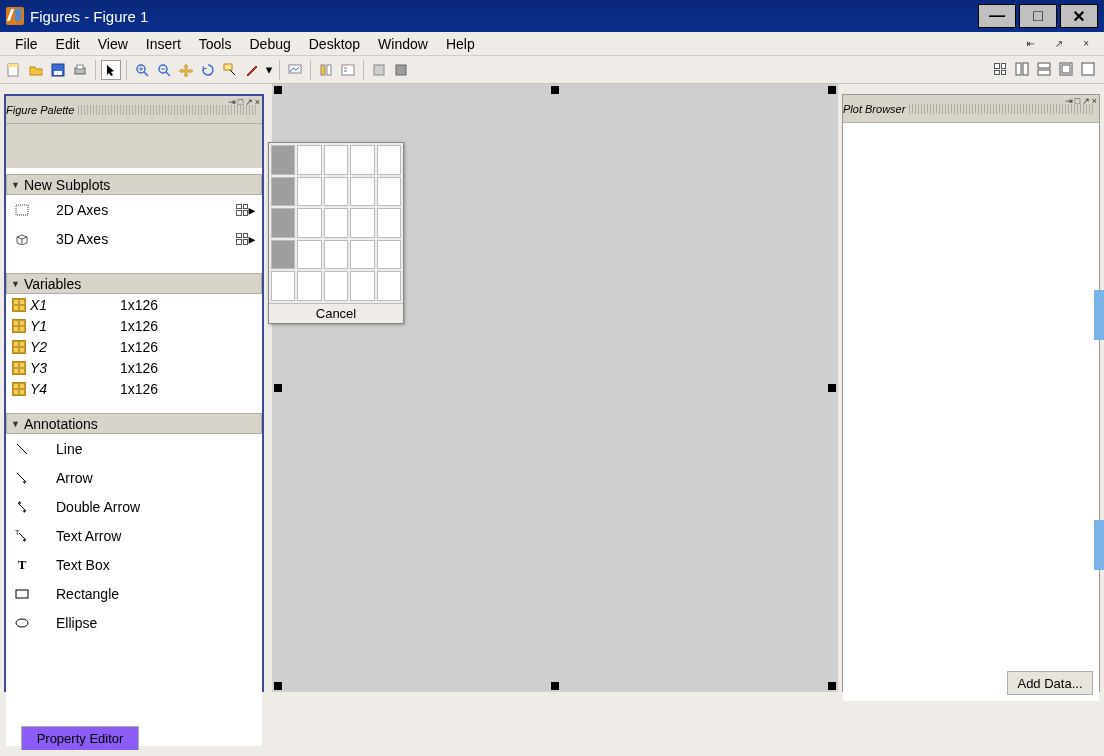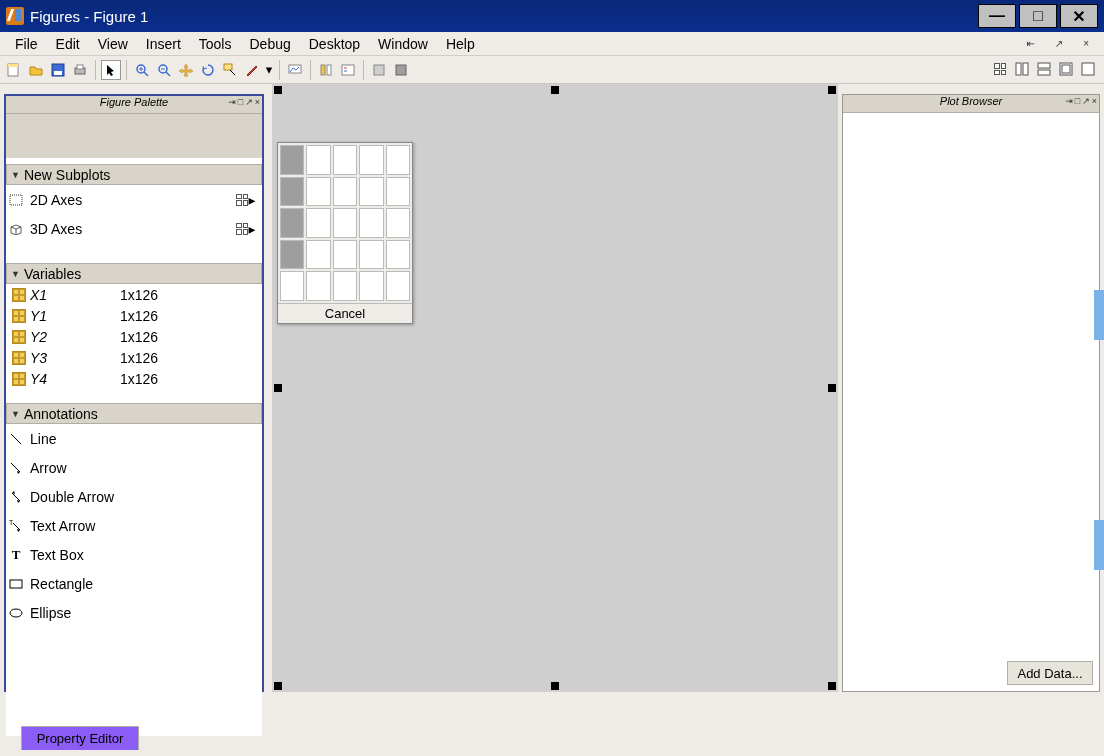--- a/index.html
+++ b/index.html
@@ -24,49 +24,49 @@
   .toolbar{height:28px;background:#efebe7;border-bottom:1px solid #c8c5bf;display:flex;align-items:center;padding:0 4px;gap:2px;position:relative;}
   .tdiv{width:1px;height:20px;background:#c0bbb3;margin:0 3px;}
   .tbtn{width:20px;height:20px;display:flex;align-items:center;justify-content:center;font-size:13px;}
   .toolbar .right-group{position:absolute;right:6px;top:3px;display:flex;gap:2px;}
 
   
   .workspace{position:absolute;top:84px;left:4px;right:4px;bottom:6px; background:#efebe7;}
 
   
   .panel{position:absolute;background:#d8d4c9;border:1px solid #9b9890;}
-  .panel-head{height:18px;background:#d8d4c9;border-bottom:1px solid #b0ada5;display:flex;align-items:center;font-size:11px;font-style:italic;padding-left:0;position:relative;flex-direction:column;}
+  .panel-head{height:28px;background:#d8d4c9;border-bottom:1px solid #b0ada5;display:flex;align-items:center;font-size:11px;font-style:italic;padding-left:0;position:relative;}
   .panel-head .controls{position:absolute;right:2px;top:1px;display:flex;gap:2px;font-style:normal;font-size:9px;color:#333;}
   .panel-head .dots{flex:1;height:10px;background:repeating-linear-gradient(90deg,#b0ada5 0 1px,transparent 1px 3px);margin:0 4px;}
 
   .palette{left:0;top:10px;width:260px;height:598px;border:2px solid #3b4a9a;}
   .palette-body{background:#fff;height:578px;overflow:hidden;margin-top:44px;}
   .section-head{background:#d8d4c9;border:1px solid #b0ada5;height:21px;font-size:14px;display:flex;align-items:center;padding-left:4px;}
   .section-head::before{content:"▼";font-size:9px;margin-right:4px;color:#333;}
-  .item-row{height:29px;display:flex;align-items:center;font-size:14px;padding-left:2px;}
+  .item-row{height:29px;display:flex;align-items:center;font-size:14px;padding-left:8px;gap:20px;}
   .item-row .ic{width:16px;height:14px;margin-right:6px;display:flex;align-items:center;justify-content:center;}
   .item-row .gridbtn{margin-left:auto;margin-right:6px;width:20px;height:14px;display:flex;align-items:center;justify-content:center;}
   .gridicon{width:12px;height:12px;display:grid;grid-template-columns:1fr 1fr;grid-template-rows:1fr 1fr;gap:1px;}
   .gridicon span{background:#fff;border:1px solid #555;}
   .var-row{height:21px;display:flex;align-items:center;font-size:14px;padding-left:6px;}
   .var-row .vic{width:14px;height:14px;margin-right:4px;background:#f5cd5a;border:1px solid #b58a1a;display:grid;grid-template-columns:1fr 1fr;grid-template-rows:1fr 1fr;}
   .var-row .vic span{border:0.5px solid #c79b2a;}
   .var-row .vname{width:90px;font-style:italic;}
 
   
   .canvas{position:absolute;left:268px;top:0;right:262px;height:608px;background:#cfcfcf;}
   .handle{position:absolute;width:8px;height:8px;background:#000;}
 
   
   .browser{right:0;top:10px;width:258px;height:598px;}
   .browser-body{background:#fff;height:578px;position:relative;}
   .add-data{position:absolute;right:6px;bottom:6px;height:24px;width:86px;background:#e7e4db;border:1px solid #b0ada5;color:#000000;font-size:13px;display:flex;align-items:center;justify-content:center;}
 
   
-  .popup{position:absolute;left:273px;top:58px;width:136px;background:#efebe7;border:1px solid #888;box-shadow:1px 1px 3px rgba(0,0,0,.3);}
+  .popup{position:absolute;left:264px;top:58px;width:136px;background:#efebe7;border:1px solid #888;box-shadow:1px 1px 3px rgba(0,0,0,.3);}
   .popgrid{display:grid;grid-template-columns:repeat(5,1fr);grid-template-rows:repeat(5,1fr);gap:2px;padding:2px;height:160px;}
   .popgrid div{background:#fff;border:1px solid #bbb;}
   .popgrid .sel{background:#9e9e9e;}
   .popcancel{height:20px;border-top:1px solid #bbb;background:#efebe7;font-size:13px;display:flex;align-items:center;justify-content:center;}
 
   
   .proped{position:absolute;left:0;bottom:0;height:24px;width:118px;background:#8b5cf6;border:1px solid #b0ada5;border-bottom:none;font-size:13px;display:flex;align-items:center;justify-content:center;margin-left:17px;}
 
   
   .sbhint{position:absolute;right:0;width:10px;background:#7ab3e8;}

